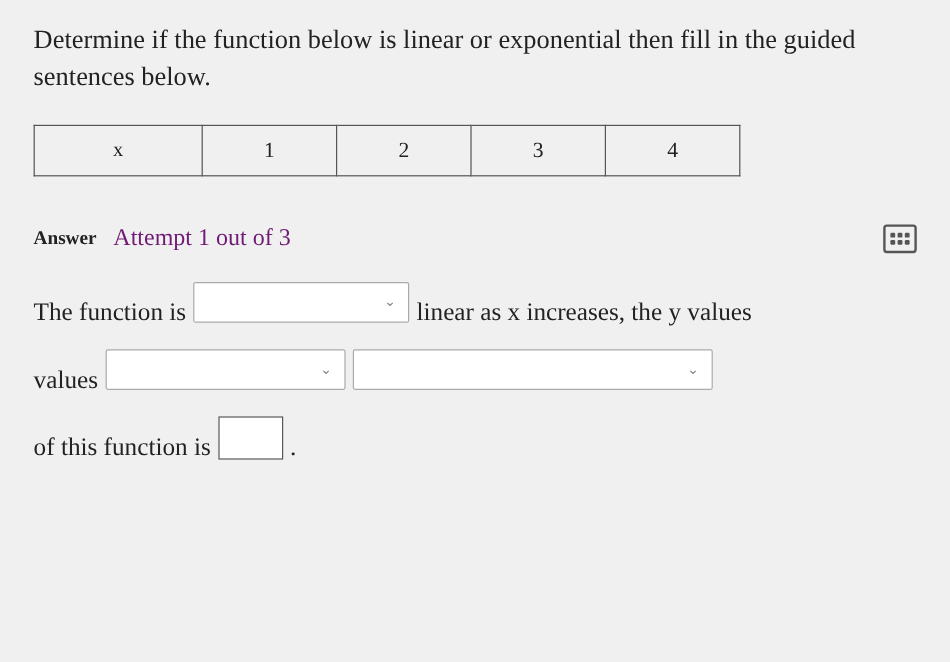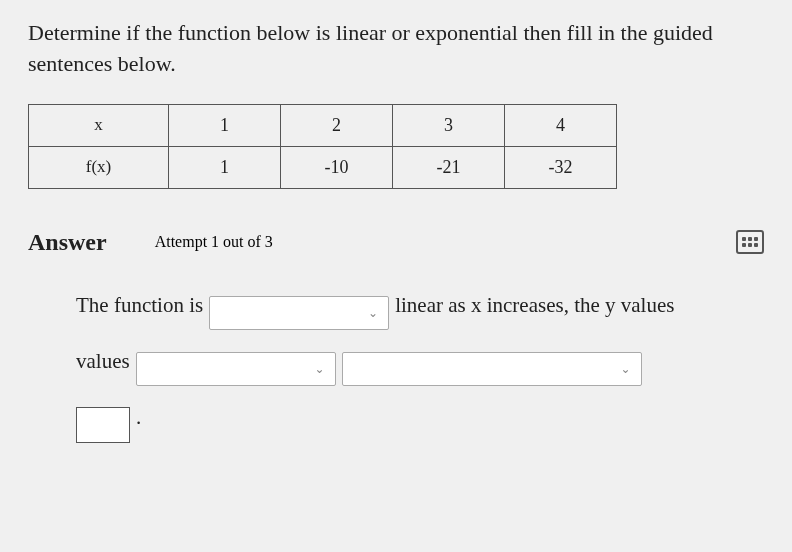--- a/index.html
+++ b/index.html
@@ -37,28 +37,27 @@
     .data-table .row-header {
       width: 140px;
       font-size: 17px;
     }
     .answer-row {
       display: flex;
       align-items: center;
       margin-bottom: 24px;
     }
     .answer-label {
-      font-size: 24px;
+      font-size: 16px;
       font-weight: bold;
       margin-right: 14px;
     }
     .attempt-text {
-      font-size: 16px;
-      color: #000000;
-      margin-left: 34px;
+      font-size: 20px;
+      color: #701a75;
     }
     .calc-icon {
       margin-left: auto;
       width: 28px;
       height: 24px;
       border: 2px solid #555;
       border-radius: 3px;
       display: flex;
       flex-wrap: wrap;
       padding: 3px;
@@ -70,24 +69,23 @@
       width: 4px;
       height: 4px;
       background: #555;
       border-radius: 1px;
     }
     .sentence-line {
       font-size: 21px;
       line-height: 2.4;
       display: flex;
       flex-wrap: wrap;
-      align-items: flex-end;
+      align-items: flex-start;
       gap: 4px 6px;
       margin-bottom: 6px;
-      margin-left: 48px;
     }
     .dropdown {
       display: inline-flex;
       align-items: center;
       justify-content: flex-end;
       border: 1px solid #aaa;
       background: #fff;
       height: 34px;
       padding: 0 10px;
       font-size: 14px;
@@ -115,27 +113,20 @@
 
 <table class="data-table">
   <tbody>
       <tr>
     <td class="row-header">x</td>
     <td>1</td>
     <td>2</td>
     <td>3</td>
     <td>4</td>
   </tr>
-  <tr>
-    <td class="row-header">f(x)</td>
-    <td>1</td>
-    <td>-10</td>
-    <td>-21</td>
-    <td>-32</td>
-  </tr>
 </tbody>
   </table>
 
 <div class="answer-row">
   <span class="answer-label">Answer</span>
   <span class="attempt-text">Attempt 1 out of 3</span>
   <div class="calc-icon">
     <span></span>
       <span></span>
       <span></span>
@@ -157,15 +148,16 @@
   <span>values</span>
   <span class="dropdown w-md">
       <span class="chev">⌄</span>
     </span>
   <span class="dropdown w-xl">
       <span class="chev">⌄</span>
     </span>
 </div>
 
 <div class="sentence-line">
+  <span>of this function is</span>
   <span class="numbox"></span>
   <span>.</span>
 </div>
 
 </body></html>

